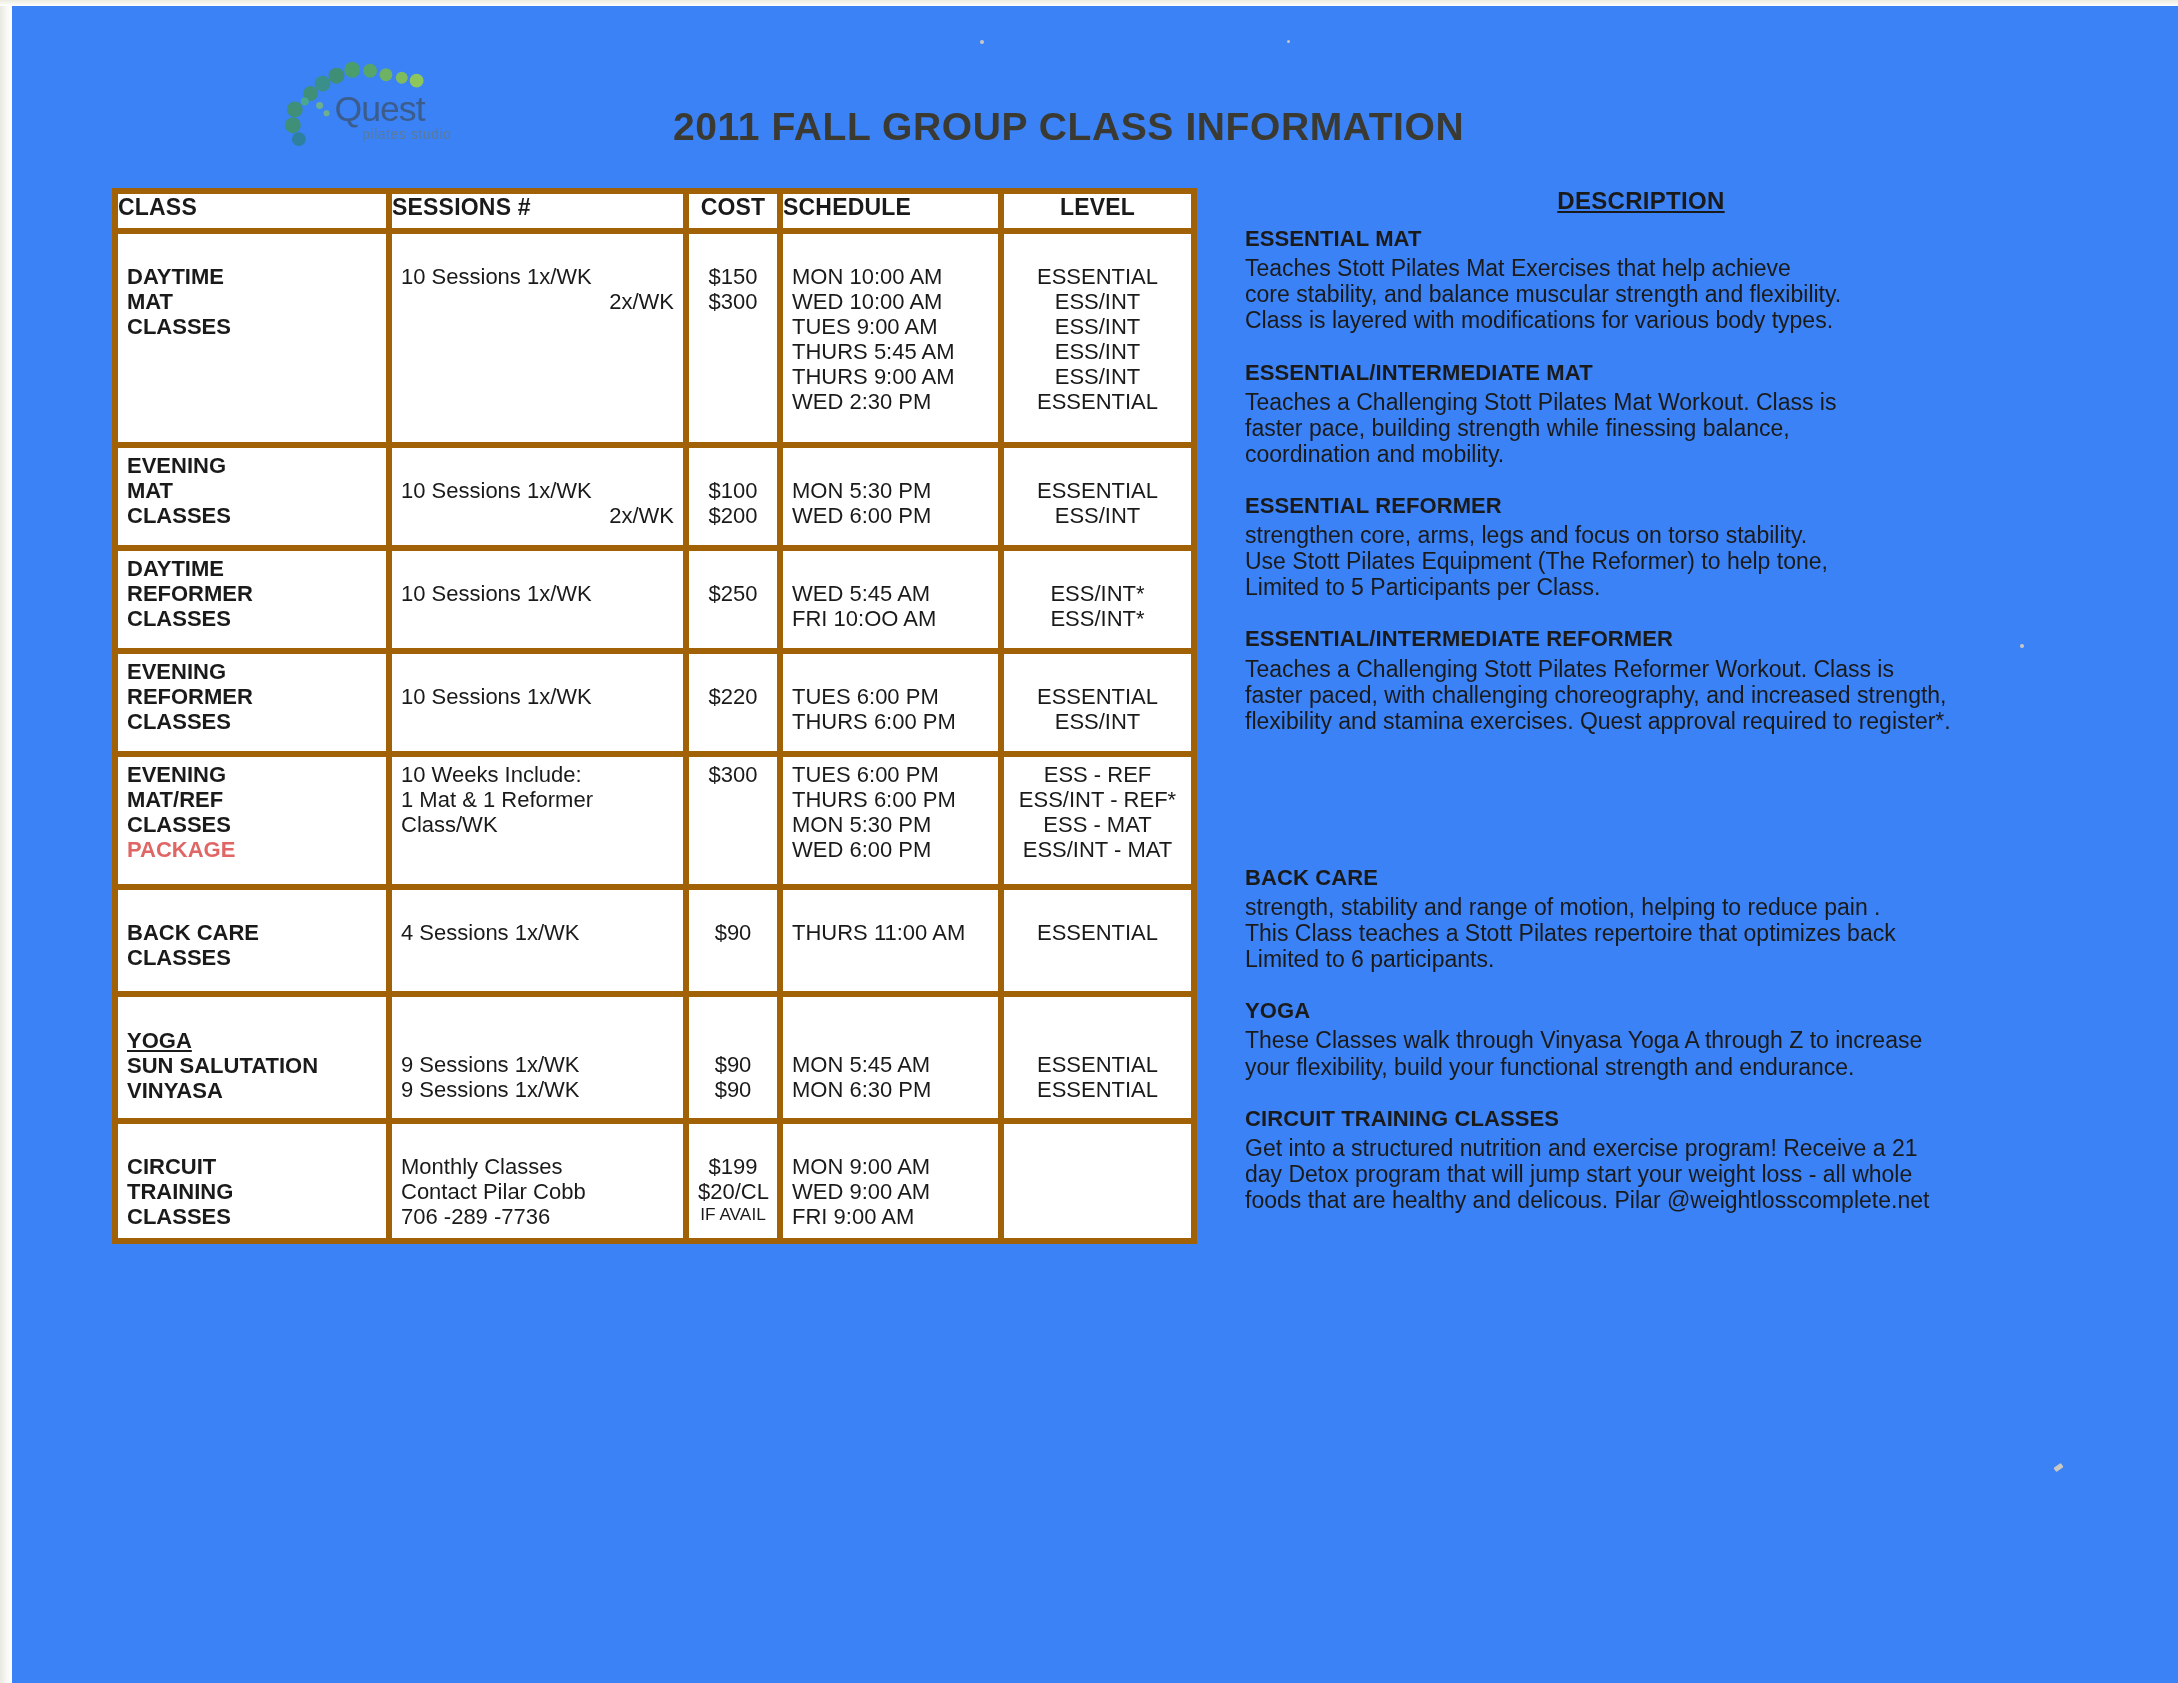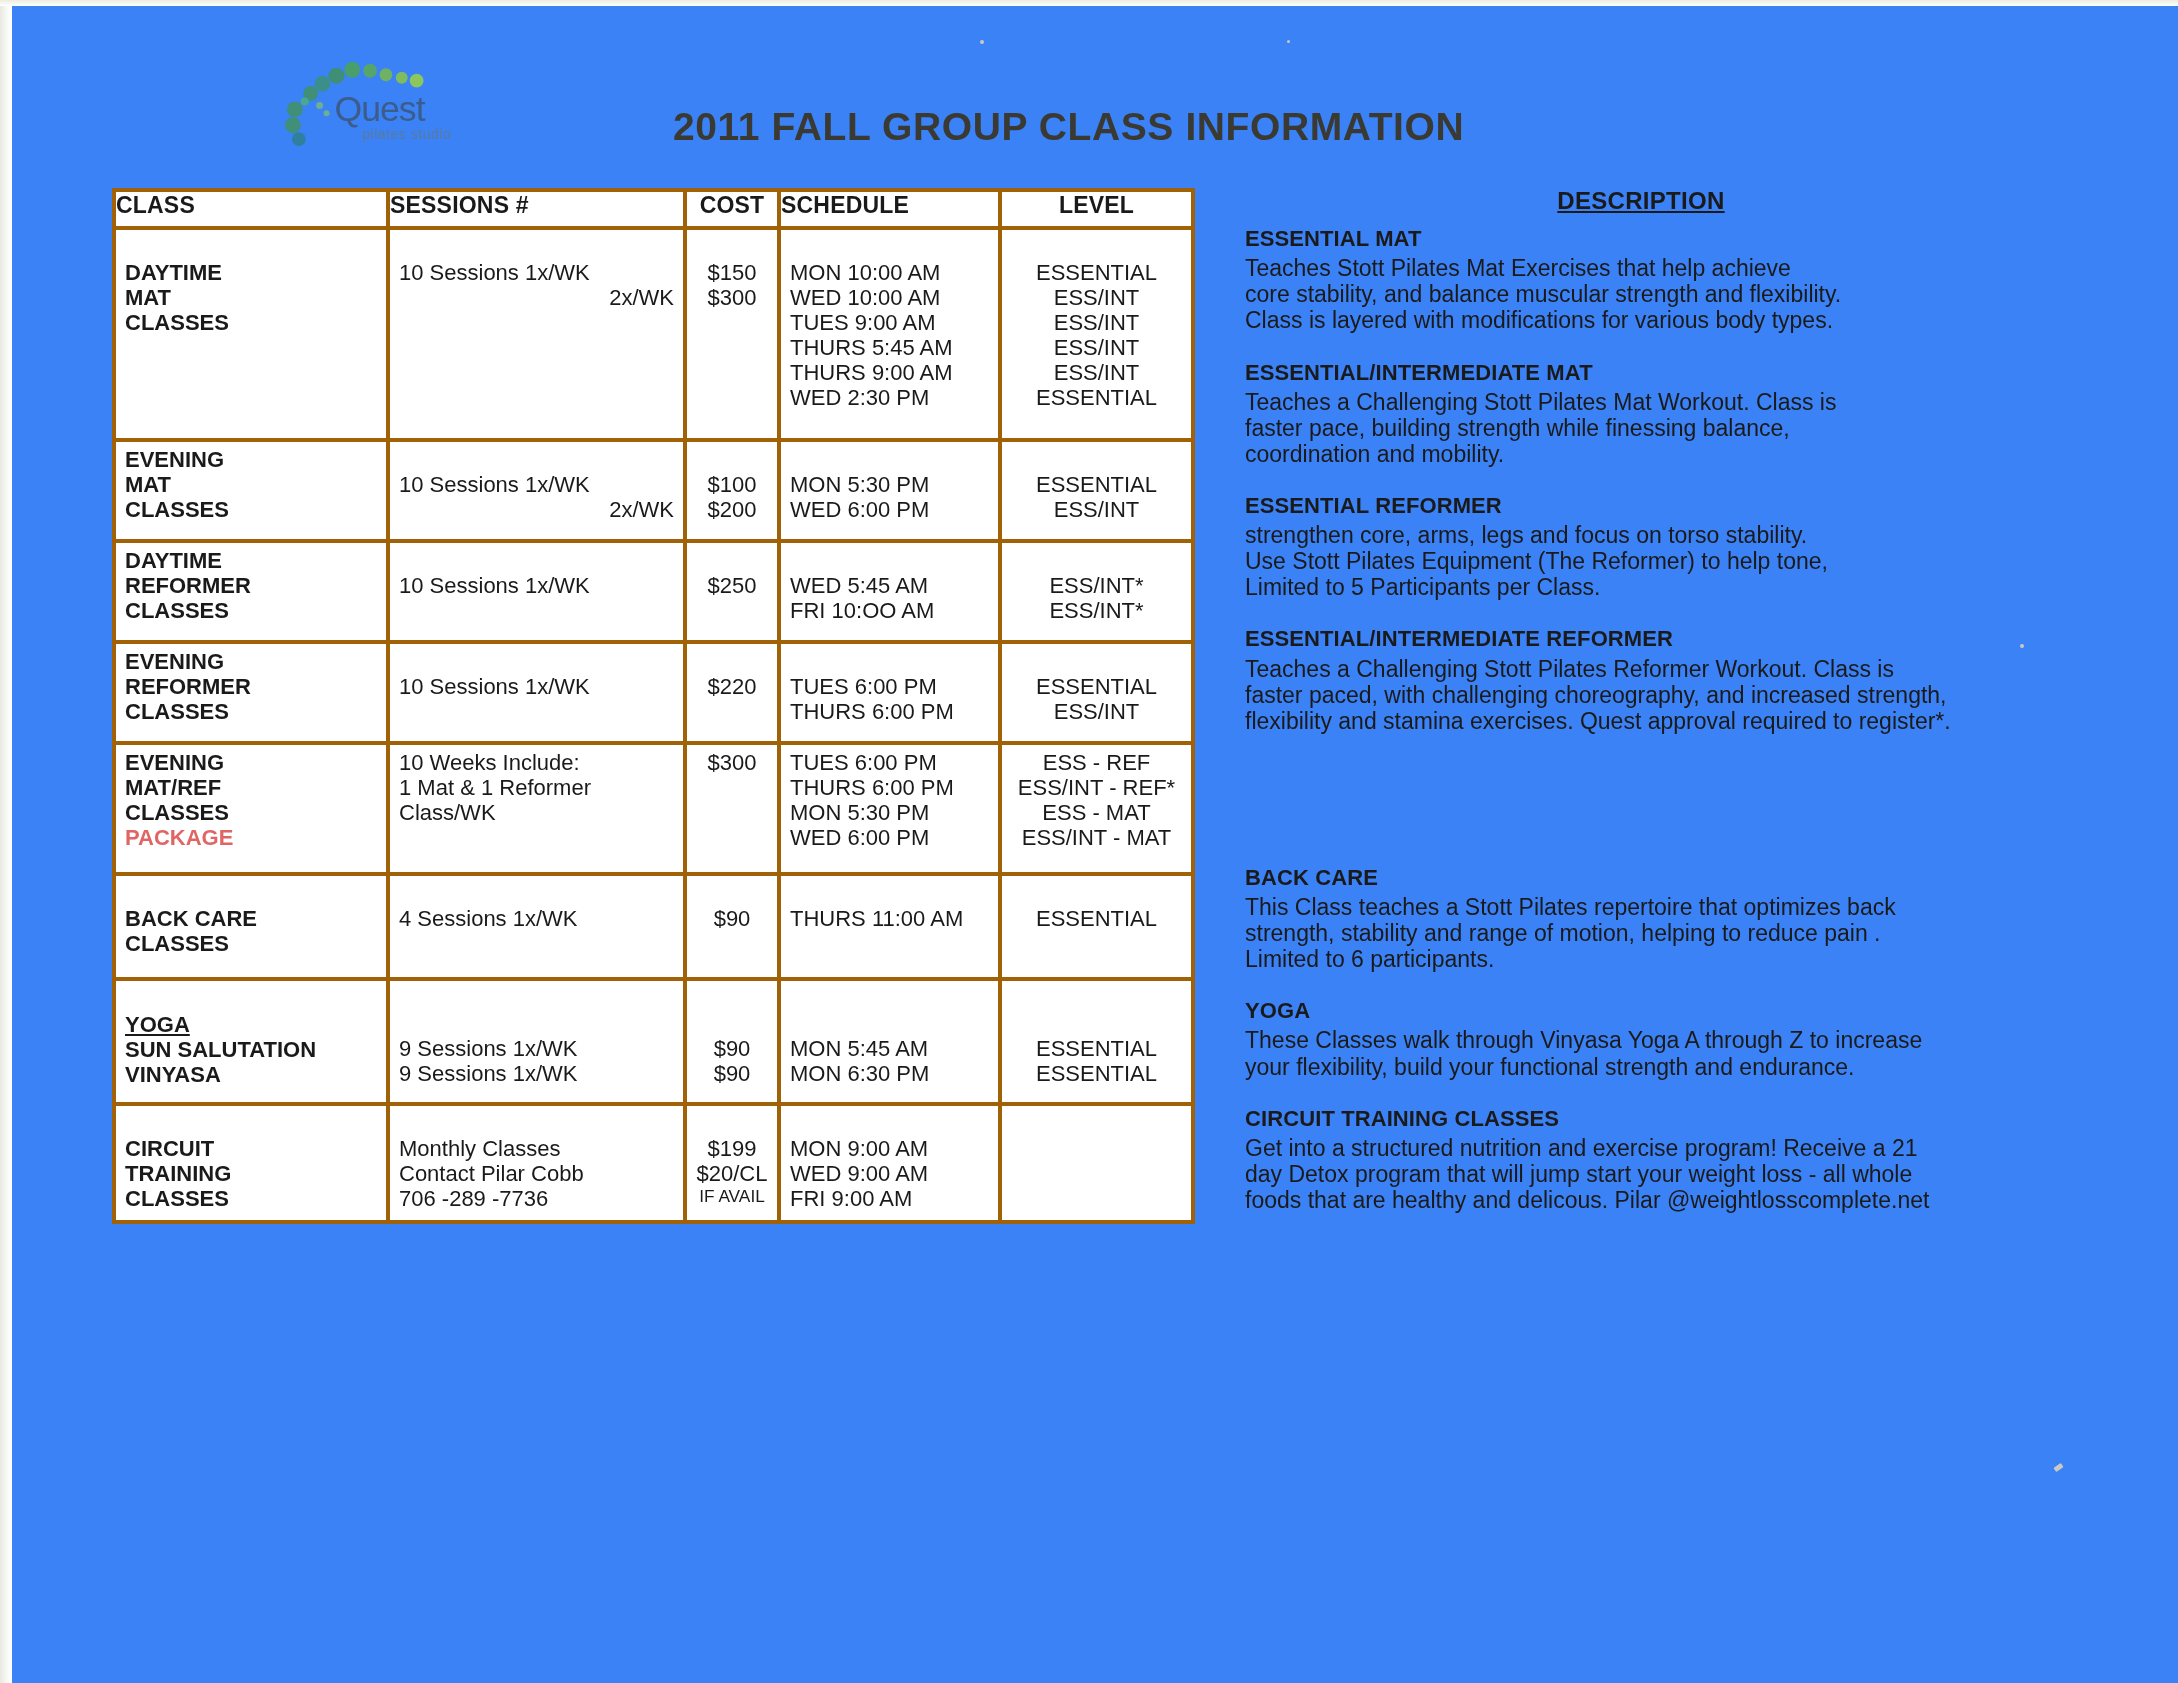--- a/index.html
+++ b/index.html
@@ -76,21 +76,21 @@
     table-layout: fixed;
     font-size: 22px;
   }
   table.class-table col.c-class    { width: 274px; }
   table.class-table col.c-sessions { width: 297px; }
   table.class-table col.c-cost     { width: 94px;  }
   table.class-table col.c-schedule { width: 221px; }
   table.class-table col.c-level    { width: 193px; }
 
   table.class-table td, table.class-table th {
-    border: 4px solid #a16207;
+    border: 6px solid #a16207;
     padding: 0;
     vertical-align: top;
     background: #ffffff;
   }
   thead th {
     font-weight: bold;
     font-size: 23px;
     padding: 6px 8px 8px 8px;
     height: 34px;
     text-align: left;
@@ -564,22 +564,22 @@
       <div class="desc-head">ESSENTIAL/INTERMEDIATE REFORMER</div>
       <div class="desc-line">Teaches a Challenging Stott Pilates Reformer Workout. Class is</div>
       <div class="desc-line">faster paced, with challenging choreography, and increased strength,</div>
       <div class="desc-line">flexibility and stamina exercises. Quest approval required to register*.</div>
     </div>
 
     <div class="desc-gap"></div>
 
     <div class="desc-block">
       <div class="desc-head">BACK CARE</div>
+      <div class="desc-line">strength, stability and range of motion, helping to reduce pain .</div>
       <div class="desc-line">This Class teaches a Stott Pilates repertoire that optimizes back</div>
-      <div class="desc-line">strength, stability and range of motion, helping to reduce pain .</div>
       <div class="desc-line">Limited to 6 participants.</div>
     </div>
 
     <div class="desc-block">
       <div class="desc-head">YOGA</div>
       <div class="desc-line">These Classes  walk through Vinyasa Yoga A through Z to increase</div>
       <div class="desc-line">your flexibility, build your functional strength and endurance.</div>
     </div>
 
     <div class="desc-block">

